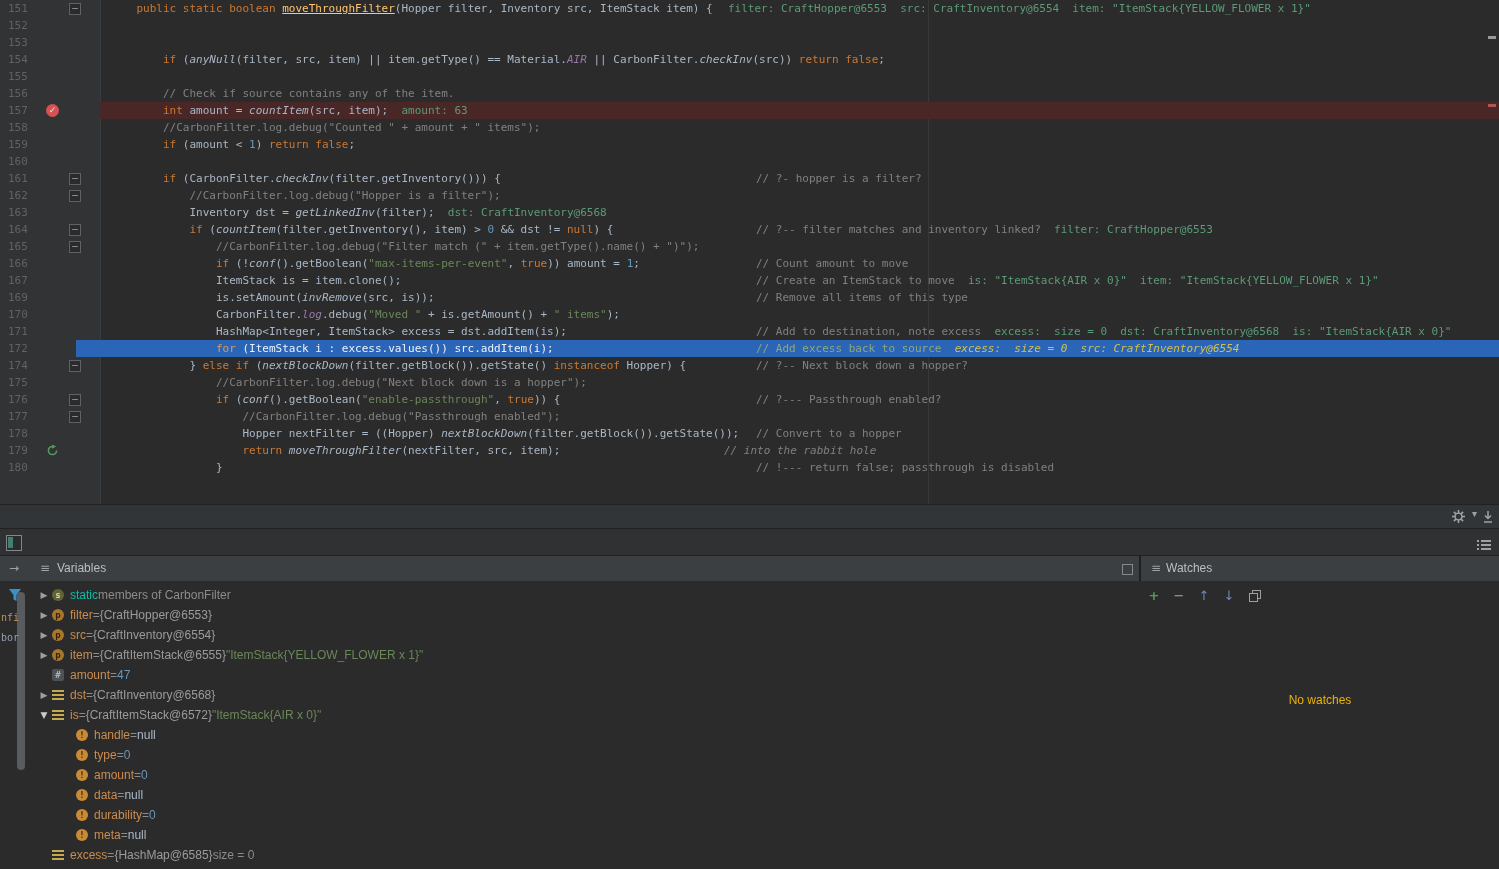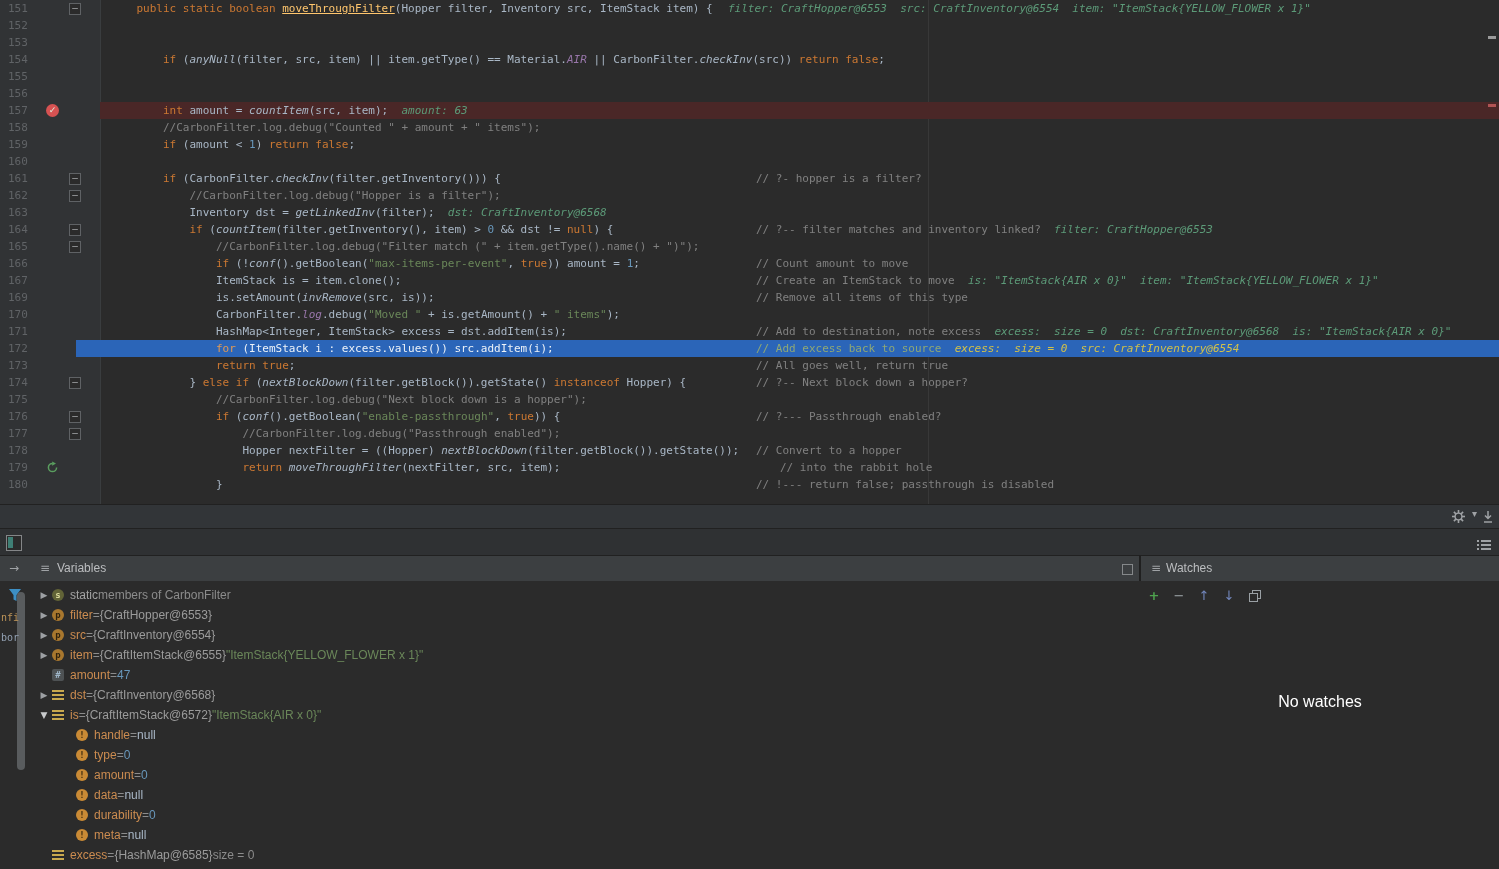--- a/index.html
+++ b/index.html
@@ -20,21 +20,21 @@
     color:#a8abad;font-size:9px;line-height:8px;text-align:center;z-index:2;font-family:"DejaVu Sans",sans-serif}
   .bp-icon{position:absolute;left:46px;top:2px;width:13px;height:13px;border-radius:50%;background:#d65252;
     color:#dff0df;font-size:9px;line-height:13px;text-align:center;z-index:2;font-family:"DejaVu Sans",sans-serif}
   .recur-icon{position:absolute;left:46px;top:2px;z-index:2}
   .code{position:absolute;left:110px;z-index:1}
   .tail{position:absolute;z-index:1}
   .k{color:#cc7832}.p{color:#a9b7c6}.c{color:#808080}.s{color:#6a8759}.n2{color:#6897bb}
   .decl{color:#ffc66d;text-decoration:underline}
   .sm{color:#a9b7c6;font-style:italic}
   .sf{color:#9876aa;font-style:italic}
-  .h{color:#5c9a78;font-style:italic}
+  .h{color:#5c9a78;}
   .hy{color:#d2c14a;font-style:italic}
   .ce{color:#8fa876}
   .exec .p{color:#ecf2f8}.exec .k{color:#e19a55}
   .es-mark{position:absolute;width:8px;height:3px;z-index:3}
 
   
   #row1{position:absolute;left:0;top:504px;width:1499px;height:24px;background:#323538;border-top:1px solid #212121}
   #row2{position:absolute;left:0;top:528px;width:1499px;height:27px;background:#2f3133;border-top:1px solid #212121}
   #gear{position:absolute;right:33px;top:4px}
   #gear-caret{position:absolute;right:22px;top:3px;color:#9fa2a5;font-size:10px;font-family:"DejaVu Sans",sans-serif}
@@ -66,66 +66,65 @@
   .ic{position:relative;display:inline-block;width:12px;height:12px;border-radius:50%;margin-right:6px;
     font:bold 9px/12px "DejaVu Sans Mono",monospace;text-align:center;flex:none}
   .ic-static{background:#626437;color:#d8d89a}
   .ic-parameter{background:#a8772e;color:#32230d}
   .ic-primitive{background:#4e5254;color:#9fb6c8;border-radius:2px}
   .ic-field{background:#c98a35;color:#3c2a0e}
   .ic-local{background:transparent;border-radius:0}
   .ic-local::before{content:"";position:absolute;left:0;top:1px;width:12px;height:2px;background:#c9a94e;
     box-shadow:0 4px 0 #c9a94e,0 8px 0 #c9a94e}
   .t-name{color:#cc8c50}.t-g{color:#8c8c8c}.t-ref{color:#9b9b9b}.t-val{color:#a9b7c6}
-  .t-num{color:#6897bb}.t-str{color:#6a8759}.t-w{color:#a3a3a3}
+  .t-num{color:#6897bb}.t-str{color:#6a8759}.t-w{color:#14b8a6}
 
   #watches{position:absolute;left:1141px;top:0;width:358px;height:288px}
   .w-ic{position:absolute;top:7px;width:16px;height:16px;text-align:center;line-height:16px;font-size:13px;font-family:"DejaVu Sans",sans-serif}
   .dup::before{content:"";position:absolute;left:6px;top:2px;width:7px;height:7px;border:1px solid #9aa0a4}
   .dup::after{content:"";position:absolute;left:3px;top:5px;width:7px;height:7px;border:1px solid #9aa0a4;background:#2b2b2b}
-  #no-watches{position:absolute;left:0;right:0;top:112px;text-align:center;color:#ffffff;font-size:16px}
+  #no-watches{position:absolute;left:0;right:0;top:112px;text-align:center;color:#eab308;font-size:12px}
 </style>
 </head>
 <body>
 
 <div id="editor">
   <div id="gutter-bg"></div>
   <div id="margin-guide"></div>
   <div id="code-lines">
       <div class="eline"><span class="lnum">151</span><span class="fold">−</span><span class="code"><span class="k">    public static boolean </span><span class="decl">moveThroughFilter</span><span class="p">(Hopper filter, Inventory src, ItemStack item) {</span></span><span class="tail" style="left: 728px;"><span class="h">filter: CraftHopper@6553  src: CraftInventory@6554  item: "ItemStack{YELLOW_FLOWER x 1}"</span></span></div>
       <div class="eline"><span class="lnum">152</span><span class="code"></span></div>
       <div class="eline"><span class="lnum">153</span></div>
       <div class="eline"><span class="lnum">154</span><span class="code"><span class="k">        if </span><span class="p">(</span><span class="sm">anyNull</span><span class="p">(filter, src, item) || item.getType() == Material.</span><span class="sf">AIR</span><span class="p"> || CarbonFilter.</span><span class="sm">checkInv</span><span class="p">(src)) </span><span class="k">return false</span><span class="p">;</span></span></div>
       <div class="eline"><span class="lnum">155</span><span class="code"></span></div>
-      <div class="eline"><span class="lnum">156</span></div>
+      <div class="eline"><span class="lnum">156</span><span class="code"><span class="c">        // Check if source contains any of the item.</span></span></div>
       <div class="eline bp"><div class="stripe"></div><span class="lnum">157</span><span class="bp-icon">✓</span><span class="code"><span class="k">        int </span><span class="p">amount = </span><span class="sm">countItem</span><span class="p">(src, item);</span><span class="h">  amount: 63</span></span></div>
       <div class="eline"><span class="lnum">158</span><span class="code"><span class="c">        //CarbonFilter.log.debug("Counted " + amount + " items");</span></span></div>
       <div class="eline"><span class="lnum">159</span><span class="code"><span class="k">        if </span><span class="p">(amount &lt; </span><span class="n2">1</span><span class="p">) </span><span class="k">return false</span><span class="p">;</span></span></div>
       <div class="eline"><span class="lnum">160</span><span class="code"></span></div>
       <div class="eline"><span class="lnum">161</span><span class="fold">−</span><span class="code"><span class="k">        if </span><span class="p">(CarbonFilter.</span><span class="sm">checkInv</span><span class="p">(filter.getInventory())) {</span></span><span class="tail" style="left: 756px;"><span class="c">// ?- hopper is a filter?</span></span></div>
       <div class="eline"><span class="lnum">162</span><span class="fold">−</span><span class="code"><span class="c">            //CarbonFilter.log.debug("Hopper is a filter");</span></span></div>
       <div class="eline"><span class="lnum">163</span><span class="code"><span class="p">            Inventory dst = </span><span class="sm">getLinkedInv</span><span class="p">(filter);</span><span class="h">  dst: CraftInventory@6568</span></span></div>
       <div class="eline"><span class="lnum">164</span><span class="fold">−</span><span class="code"><span class="k">            if </span><span class="p">(</span><span class="sm">countItem</span><span class="p">(filter.getInventory(), item) &gt; </span><span class="n2">0</span><span class="p"> &amp;&amp; dst != </span><span class="k">null</span><span class="p">) {</span></span><span class="tail" style="left: 756px;"><span class="c">// ?-- filter matches and inventory linked?</span><span class="h">  filter: CraftHopper@6553</span></span></div>
       <div class="eline"><span class="lnum">165</span><span class="fold">−</span><span class="code"><span class="c">                //CarbonFilter.log.debug("Filter match (" + item.getType().name() + ")");</span></span></div>
       <div class="eline"><span class="lnum">166</span><span class="code"><span class="k">                if </span><span class="p">(!</span><span class="sm">conf</span><span class="p">().getBoolean(</span><span class="s">"max-items-per-event"</span><span class="p">, </span><span class="k">true</span><span class="p">)) amount = </span><span class="n2">1</span><span class="p">;</span></span><span class="tail" style="left: 756px;"><span class="c">// Count amount to move</span></span></div>
       <div class="eline"><span class="lnum">167</span><span class="code"><span class="p">                ItemStack is = item.clone();</span></span><span class="tail" style="left: 756px;"><span class="c">// Create an ItemStack to move</span><span class="h">  is: "ItemStack{AIR x 0}"  item: "ItemStack{YELLOW_FLOWER x 1}"</span></span></div>
       <div class="eline"><span class="lnum">169</span><span class="code"><span class="p">                is.setAmount(</span><span class="sm">invRemove</span><span class="p">(src, is));</span></span><span class="tail" style="left: 756px;"><span class="c">// Remove all items of this type</span></span></div>
       <div class="eline"><span class="lnum">170</span><span class="code"><span class="p">                CarbonFilter.</span><span class="sf">log</span><span class="p">.debug(</span><span class="s">"Moved "</span><span class="p"> + is.getAmount() + </span><span class="s">" items"</span><span class="p">);</span></span></div>
       <div class="eline"><span class="lnum">171</span><span class="code"><span class="p">                HashMap&lt;Integer, ItemStack&gt; excess = dst.addItem(is);</span></span><span class="tail" style="left: 756px;"><span class="c">// Add to destination, note excess</span><span class="h">  excess:  size = 0  dst: CraftInventory@6568  is: "ItemStack{AIR x 0}"</span></span></div>
       <div class="eline exec"><div class="stripe"></div><span class="lnum">172</span><span class="code"><span class="k">                for </span><span class="p">(ItemStack i : excess.values()) src.addItem(i);</span></span><span class="tail" style="left: 756px;"><span class="ce">// Add excess back to source</span><span class="hy">  excess:  size = 0  src: CraftInventory@6554</span></span></div>
-      <div class="eline"><span class="lnum">173</span><span class="code"><span class="k">                return true</span><span class="p">;</span></span><span class="tail" style="left: 756px;"><span class="c">// All goes well, return true</span></span></div>
       <div class="eline"><span class="lnum">174</span><span class="fold">−</span><span class="code"><span class="p">            } </span><span class="k">else if </span><span class="p">(</span><span class="sm">nextBlockDown</span><span class="p">(filter.getBlock()).getState() </span><span class="k">instanceof </span><span class="p">Hopper) {</span></span><span class="tail" style="left: 756px;"><span class="c">// ?-- Next block down a hopper?</span></span></div>
       <div class="eline"><span class="lnum">175</span><span class="code"><span class="c">                //CarbonFilter.log.debug("Next block down is a hopper");</span></span></div>
       <div class="eline"><span class="lnum">176</span><span class="fold">−</span><span class="code"><span class="k">                if </span><span class="p">(</span><span class="sm">conf</span><span class="p">().getBoolean(</span><span class="s">"enable-passthrough"</span><span class="p">, </span><span class="k">true</span><span class="p">)) {</span></span><span class="tail" style="left: 756px;"><span class="c">// ?--- Passthrough enabled?</span></span></div>
       <div class="eline"><span class="lnum">177</span><span class="fold">−</span><span class="code"><span class="c">                    //CarbonFilter.log.debug("Passthrough enabled");</span></span></div>
       <div class="eline"><span class="lnum">178</span><span class="code"><span class="p">                    Hopper nextFilter = ((Hopper) </span><span class="sm">nextBlockDown</span><span class="p">(filter.getBlock()).getState());</span></span><span class="tail" style="left: 756px;"><span class="c">// Convert to a hopper</span></span></div>
       <div class="eline"><span class="lnum">179</span><span class="recur-icon"><svg width="13" height="13" viewBox="0 0 13 13">
             <path d="M10.6 6.5A4.1 4.1 0 1 1 6.5 2.4" fill="none" stroke="#5a9e5f" stroke-width="1.5"></path>
             <path d="M6.2 0.4 L10 2.5 L6.2 4.8 Z" fill="#5a9e5f"></path>
-          </svg></span><span class="code"><span class="k">                    return </span><span class="sm">moveThroughFilter</span><span class="p">(nextFilter, src, item);</span></span><span class="tail" style="left: 780px;"><span class="c">// into the rabbit hole</span></span></div>
+          </svg></span><span class="code"><span class="k">                    return </span><span class="sm">moveThroughFilter</span><span class="p">(nextFilter, src, item);</span></span><span class="tail" style="left: 724px; font-style: italic;"><span class="c">// into the rabbit hole</span></span></div>
       <div class="eline"><span class="lnum">180</span><span class="code"><span class="p">                }</span></span><span class="tail" style="left: 756px;"><span class="c">// !--- return false; passthrough is disabled</span></span></div>
     </div>
   <div class="es-mark" style="left:1488px;top:36px;background:#9a9a9a"></div>
   <div class="es-mark" style="left:1488px;top:104px;background:#b05454"></div>
 </div>
 
 <div id="row1">
   <span id="gear">
     <svg width="15" height="15" viewBox="0 0 15 15">
         <g stroke="#9fa2a5" stroke-width="1.6">

